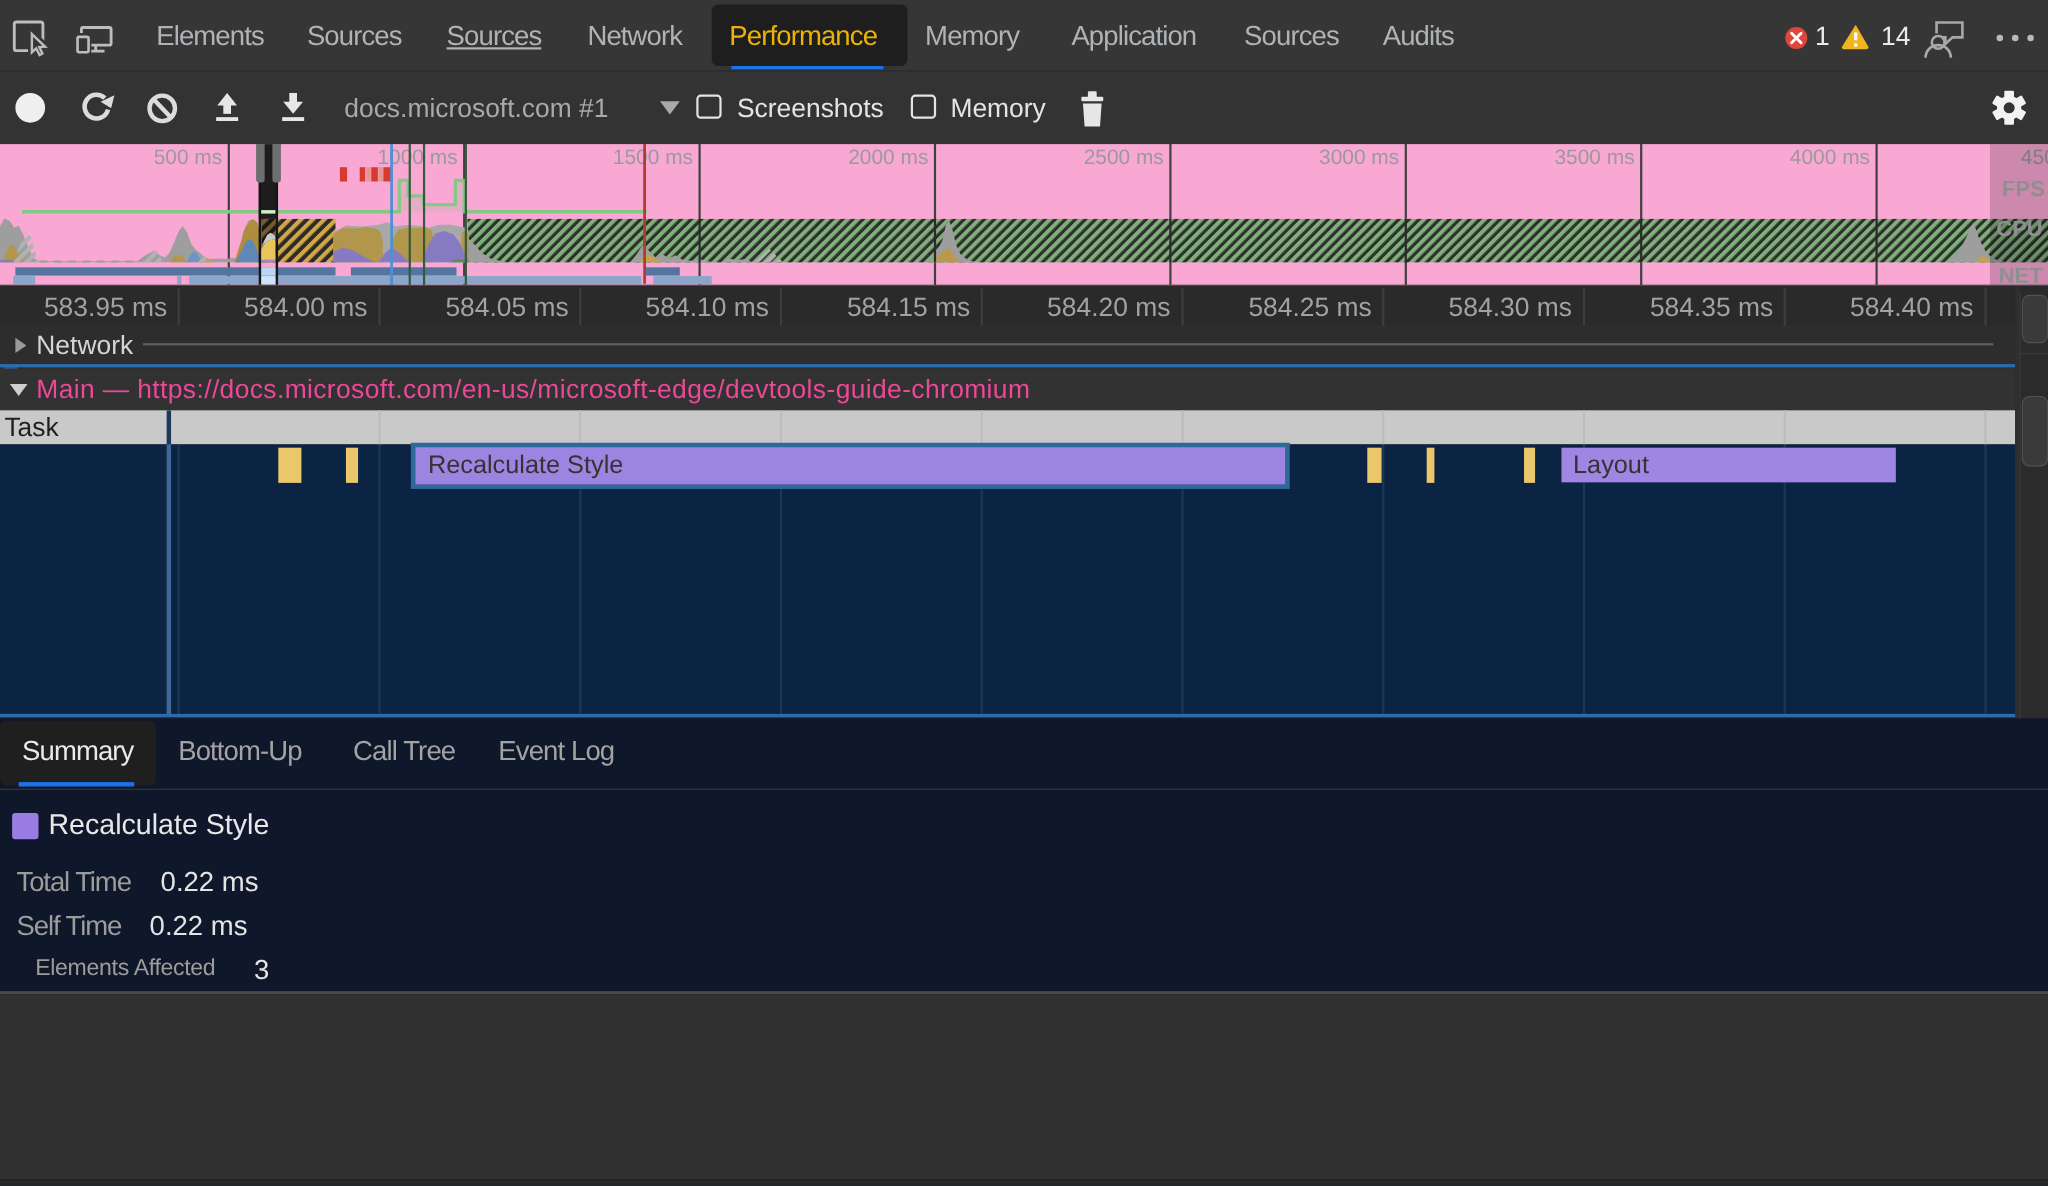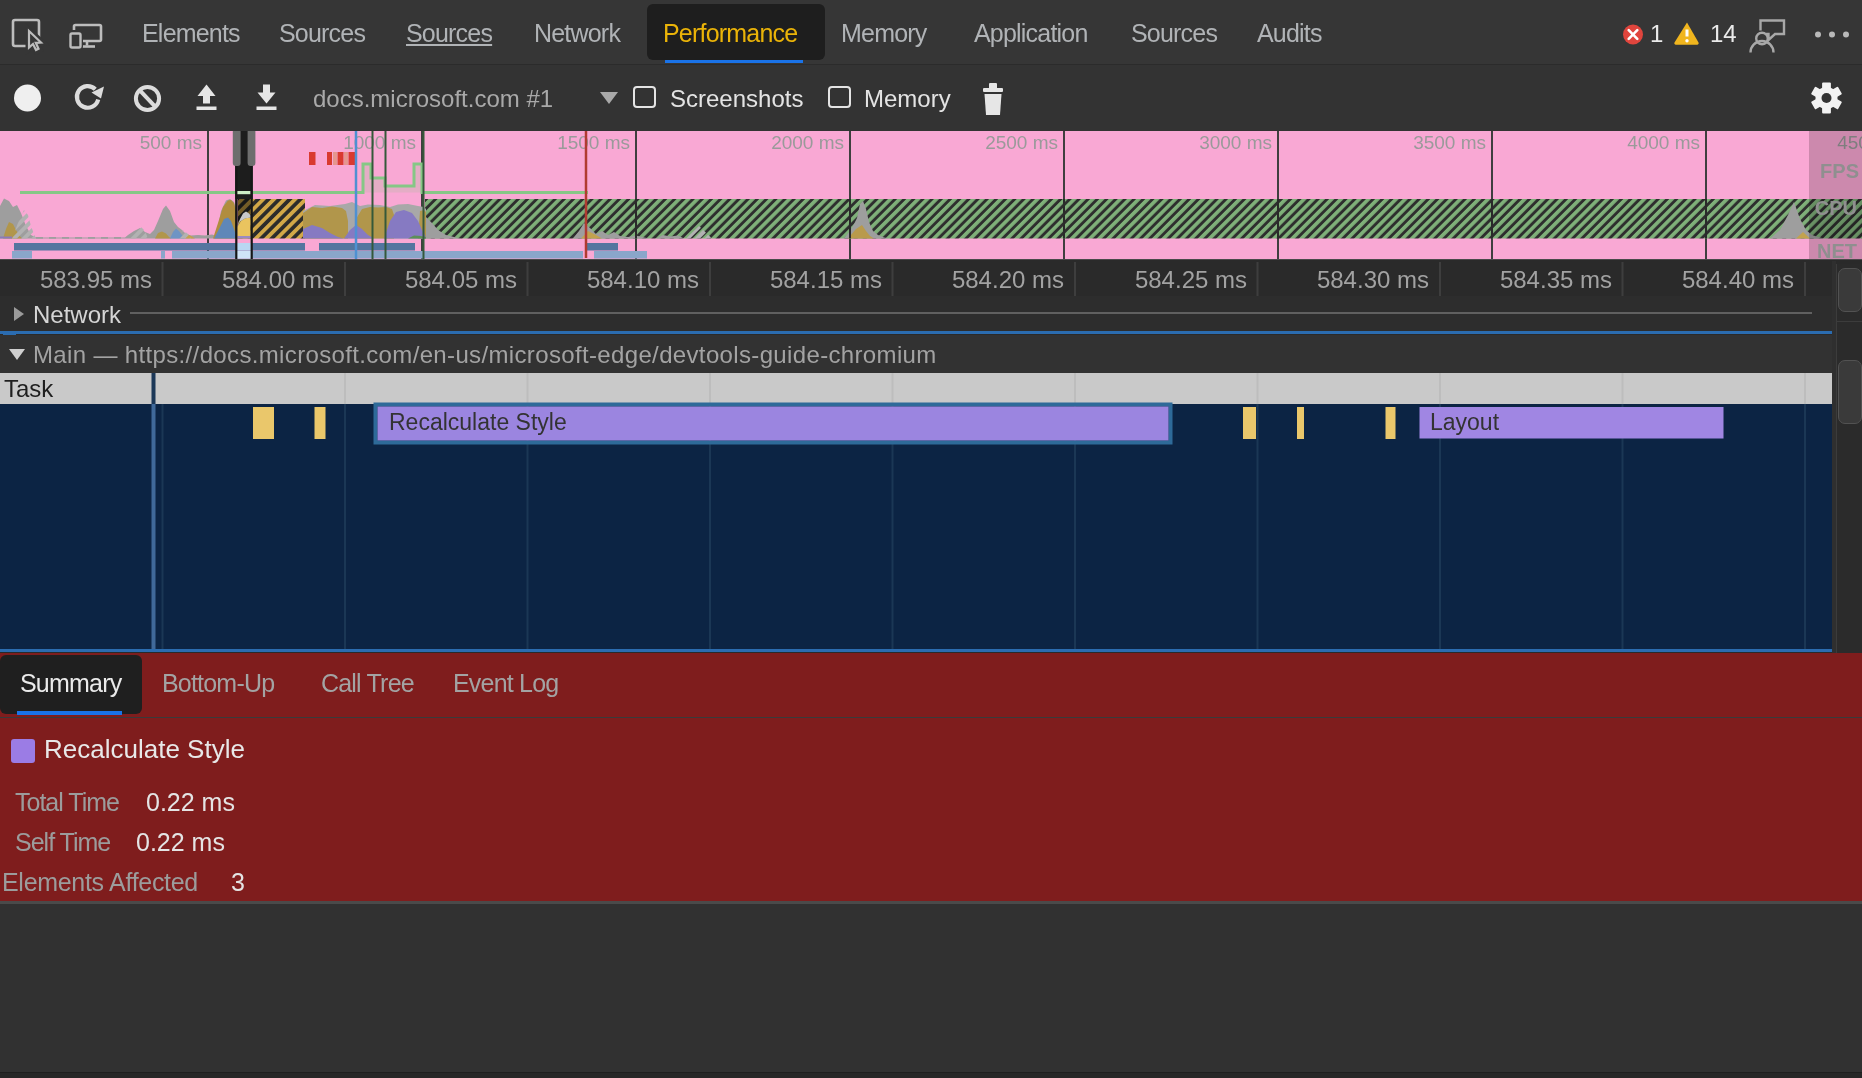--- a/index.html
+++ b/index.html
@@ -282,21 +282,21 @@
       <div class="abs" style="left:130px;top:16px;width:1682px;height:2px;background:#606060;"></div>
     </div>
 
     <div class="abs" style="left:0;top:71px;width:1832px;height:3px;background:#2b6cb0;"></div>
     <div class="abs" style="left:3px;top:74px;width:13px;height:3px;background:#2b6cb0;"></div>
 
     <div class="abs" style="left:0;top:75px;width:1832px;height:38px;background:#323232;">
       <svg width="30" height="38" style="position:absolute;left:7px;top:0;">
           <polygon points="2,14 18,14 10,25" fill="#cfcfcf"></polygon>
         </svg>
-      <div class="abs" style="left:33px;top:6px;font-size:24px;letter-spacing:0.35px;color:#a3a3a3;">Main — https://docs.microsoft.com/en-us/microsoft-edge/devtools-guide-chromium</div>
+      <div class="abs" style="left:33px;top:6px;font-size:24px;letter-spacing:0.35px;color:#ec4899;">Main — https://docs.microsoft.com/en-us/microsoft-edge/devtools-guide-chromium</div>
     </div>
 
     <div class="abs" style="left:0;top:113px;width:1832px;height:31px;background:#c9c9c9;">
       <div class="abs" style="left:4px;top:2px;font-size:24px;color:#1f1f1f;">Task</div>
     </div>
 
     <div class="abs" style="left:0;top:144px;width:1832px;height:246px;background:#0c2444;"></div>
     <svg width="1832" height="277" viewBox="0 0 1832 277" style="position:absolute;left:0;top:113px;">
 
       <g stroke="#bdbdbd" stroke-width="2">
@@ -344,34 +344,34 @@
 
     <div class="abs" style="left:1832px;top:1px;width:4px;height:393px;background:#2f2f2f;"></div>
     <div class="abs" style="left:1836px;top:4px;width:26px;height:390px;background:#2b2b2b;border-left:1px solid #3c3c3c;"></div>
     <div class="abs" style="left:1836px;top:61px;width:26px;height:1px;background:#3c3c3c;"></div>
     <div class="abs" style="left:1838px;top:8px;width:22px;height:42px;background:#3a3a3a;border:1px solid #525252;border-radius:7px;"></div>
     <div class="abs" style="left:1838px;top:100px;width:22px;height:62px;background:#3a3a3a;border:1px solid #525252;border-radius:7px;"></div>
 
     <div class="abs" style="left:0;top:389px;width:1832px;height:3px;background:#2b6cb0;"></div>
   </div>
 
-  <div class="abs" id="bottom" style="left:0;top:653px;width:1862px;height:425px;background:#7f1d1d;">
+  <div class="abs" id="bottom" style="left:0;top:653px;width:1862px;height:425px;background:#0f172a;">
     <div class="abs" style="left:0;top:2px;width:142px;height:59px;background:#1f1f1f;border-radius:6px;"></div>
     <div class="abs" style="left:17px;top:58px;width:105px;height:4px;background:#1a73e8;"></div>
     <div class="tabtxt" style="left:20px;top:16px;color:#eaeaea;">Summary</div>
     <div class="tabtxt" style="left:162px;top:16px;color:#a3a3a3;">Bottom-Up</div>
     <div class="tabtxt" style="left:321px;top:16px;color:#a3a3a3;">Call Tree</div>
     <div class="tabtxt" style="left:453px;top:16px;color:#a3a3a3;">Event Log</div>
     <div class="abs" style="left:0;top:64px;width:1862px;height:1px;background:#3a3a3a;"></div>
     <div class="abs" style="left:11px;top:86px;width:24px;height:24px;background:#9b7ce5;border-radius:3px;"></div>
     <div class="abs" style="left:44px;top:81px;font-size:26px;color:#e8e8e8;">Recalculate Style</div>
     <div class="abs" style="left:15px;top:135px;font-size:25px;letter-spacing:-1px;color:#9c9c9c;">Total Time</div>
     <div class="abs" style="left:146px;top:135px;font-size:25px;color:#e4e4e4;">0.22 ms</div>
     <div class="abs" style="left:15px;top:175px;font-size:25px;letter-spacing:-1px;color:#9c9c9c;">Self Time</div>
     <div class="abs" style="left:136px;top:175px;font-size:25px;color:#e4e4e4;">0.22 ms</div>
-    <div class="abs" style="left:2px;top:215px;font-size:25px;letter-spacing:-0.3px;color:#9c9c9c;">Elements Affected</div>
+    <div class="abs" style="left:32px;top:215px;font-size:21px;letter-spacing:-0.3px;color:#9c9c9c;">Elements Affected</div>
     <div class="abs" style="left:231px;top:215px;font-size:25px;color:#e4e4e4;">3</div>
     <div class="abs" style="left:0;top:248px;width:1862px;height:3px;background:#4a4a4a;"></div>
     <div class="abs" style="left:0;top:251px;width:1862px;height:168px;background:#313131;"></div>
     <div class="abs" style="left:0;top:419px;width:1862px;height:6px;background:#272727;border-top:1px solid #1f1f1f;"></div>
   </div>
 
 </div>
 
 </body></html>

